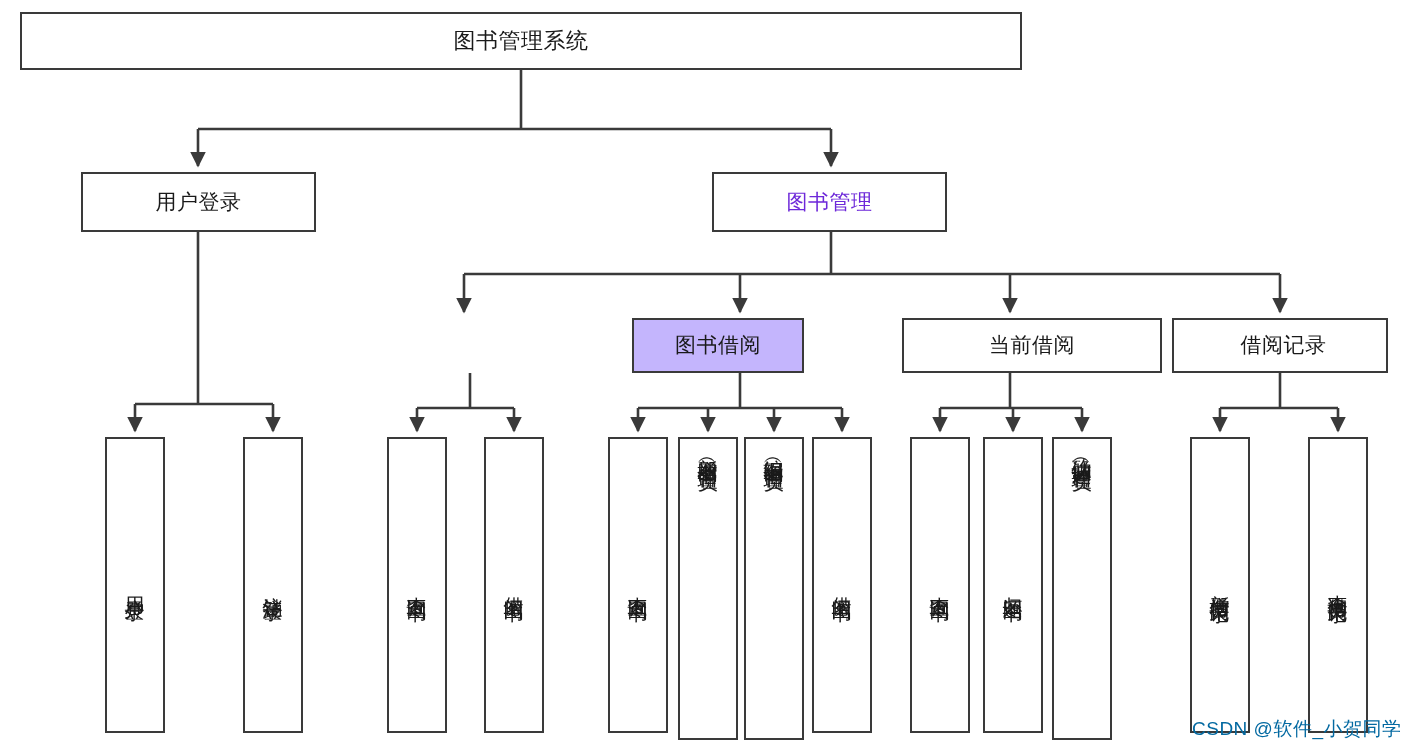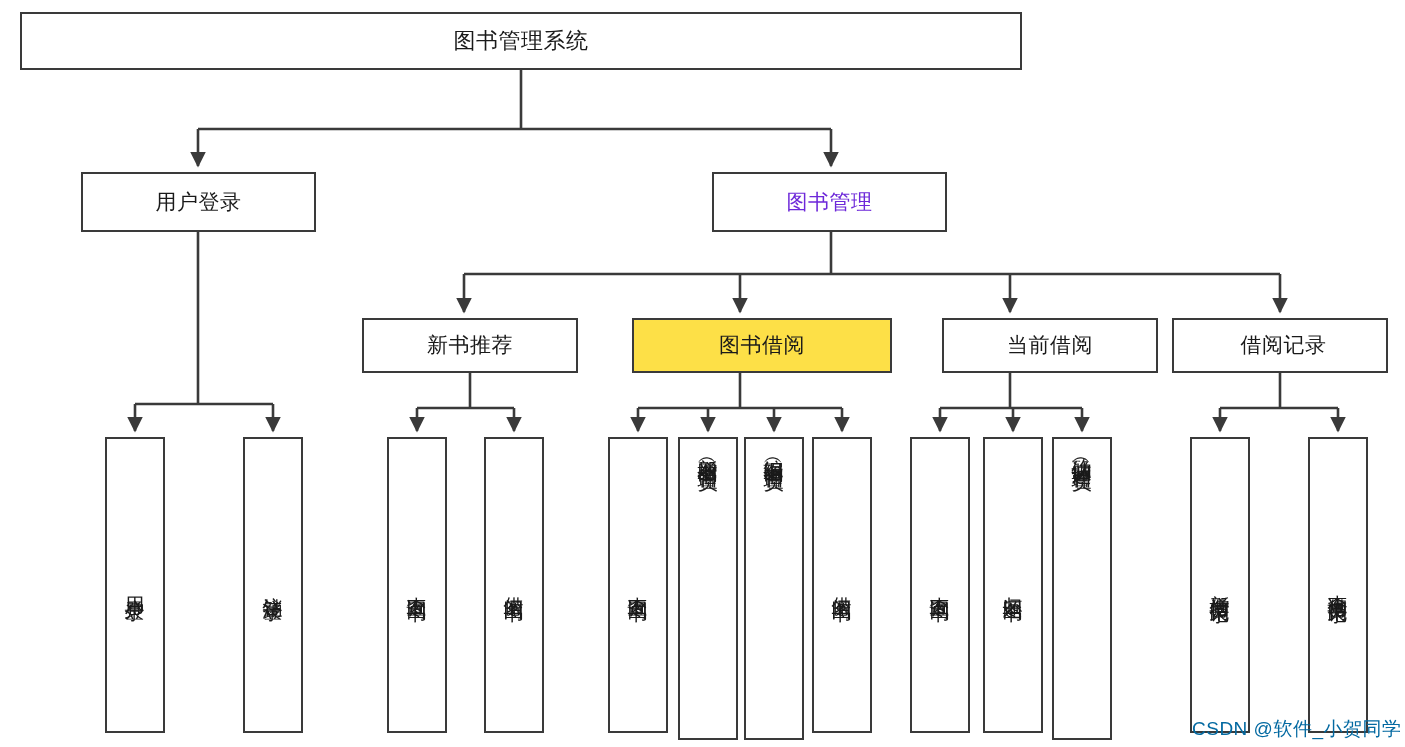--- a/index.html
+++ b/index.html
@@ -133,27 +133,24 @@
     <span class="node-label">图书管理系统</span>
   </div>
 
   <div class="node horiz" id="node-l2-0" style="left: 81px; top: 172px; width: 235px; height: 60px; border-color: rgb(58, 58, 58); background: rgb(255, 255, 255); color: rgb(26, 26, 26);">
     <span class="node-label">用户登录</span>
   </div>
   <div class="node horiz" id="node-l2-1" style="left: 712px; top: 172px; width: 235px; height: 60px; border-color: rgb(58, 58, 58); background: rgb(255, 255, 255); color: #6d28d9;">
     <span class="node-label">图书管理</span>
   </div>
 
-  <div class="node horiz" id="node-l3-0" style="left: 362px; top: 318px; width: 216px; height: 55px; border-color: rgb(58, 58, 58); background: rgb(255, 255, 255); color: rgb(26, 26, 26);">
-    <span class="node-label">新书推荐</span>
-  </div>
-  <div class="node horiz" id="node-l3-1" style="left: 632px; top: 318px; width: 260px; height: 55px; border-color: rgb(58, 58, 58); background: #fde047; color: rgb(26, 26, 26);">
+  <div class="node horiz" id="node-l3-1" style="left: 632px; top: 318px; width: 172px; height: 55px; border-color: rgb(58, 58, 58); background: #c4b5fd; color: rgb(26, 26, 26);">
     <span class="node-label">图书借阅</span>
   </div>
-  <div class="node horiz" id="node-l3-2" style="left: 902px; top: 318px; width: 216px; height: 55px; border-color: rgb(58, 58, 58); background: rgb(255, 255, 255); color: rgb(26, 26, 26); margin-left: 40px;">
+  <div class="node horiz" id="node-l3-2" style="left: 902px; top: 318px; width: 260px; height: 55px; border-color: rgb(58, 58, 58); background: rgb(255, 255, 255); color: rgb(26, 26, 26);">
     <span class="node-label">当前借阅</span>
   </div>
   <div class="node horiz" id="node-l3-3" style="left: 1172px; top: 318px; width: 216px; height: 55px; border-color: rgb(58, 58, 58); background: rgb(255, 255, 255); color: rgb(26, 26, 26); padding-left: 7px;">
     <span class="node-label">借阅记录</span>
   </div>
 
   <div class="node vert" id="node-leaf-0" style="left: 105px; top: 437px; width: 60px; height: 296px; border-color: rgb(58, 58, 58); background: rgb(255, 255, 255); color: rgb(26, 26, 26);">
     <span class="node-label">用户登录</span>
   </div>
   <div class="node vert" id="node-leaf-1" style="left: 243px; top: 437px; width: 60px; height: 296px; border-color: rgb(58, 58, 58); background: rgb(255, 255, 255); color: rgb(26, 26, 26);">

